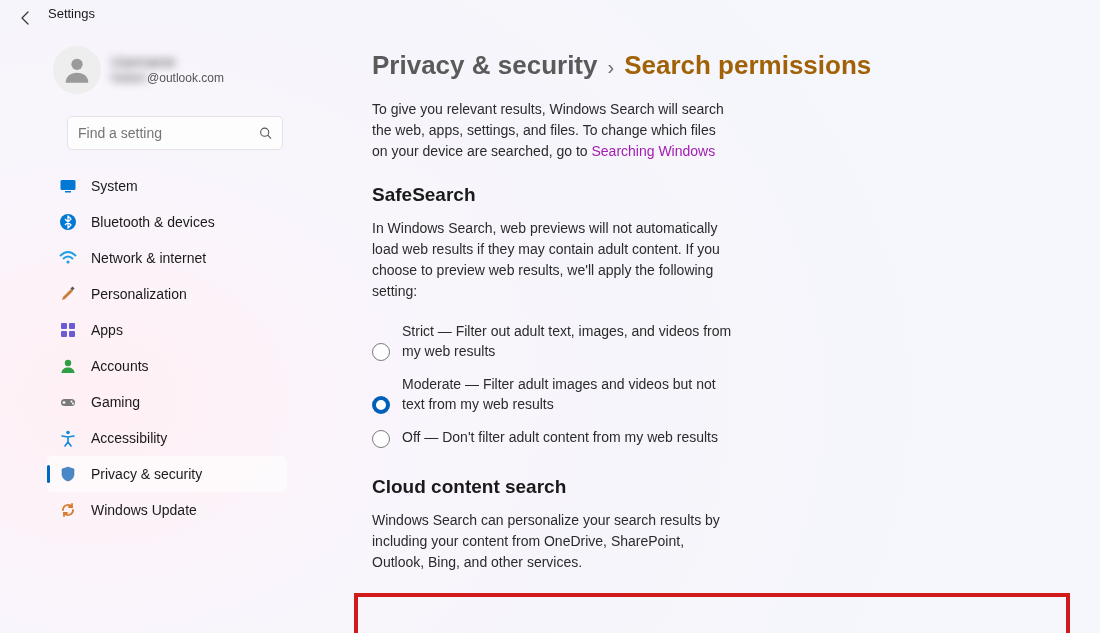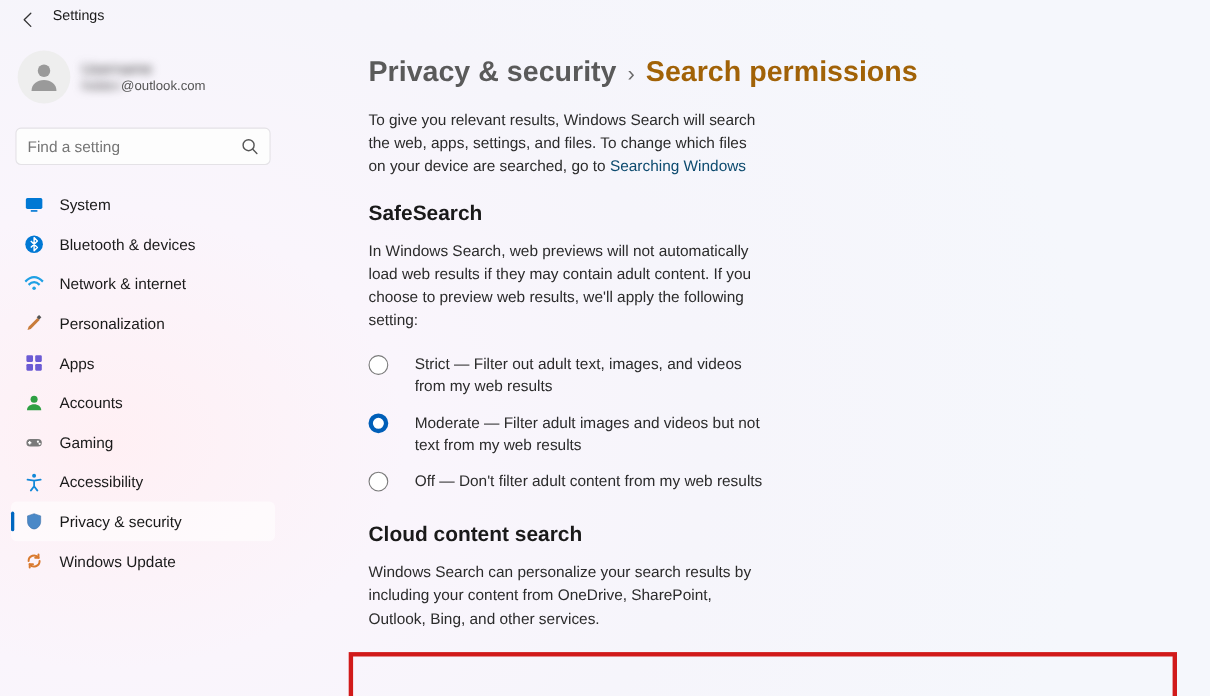--- a/index.html
+++ b/index.html
@@ -5,48 +5,48 @@
   * { box-sizing: border-box; margin: 0; padding: 0; font-family: "Segoe UI", -apple-system, sans-serif; }
   html, body { width: 1100px; height: 633px; overflow: hidden; }
   body {
     background: radial-gradient(ellipse 900px 700px at 100px 400px, #fff0f4 0%, #faf5fc 30%, #f6f5fb 60%, #f5f7fc 100%);
     color: #1a1a1a;
     font-size: 14px;
   }
   .titlebar { display: flex; align-items: flex-start; padding: 6px 14px 2px 14px; height: 32px; }
   .back-btn { width: 24px; height: 24px; display:flex; align-items:center; justify-content:center; cursor:pointer; border-radius:4px; }
   .title-label { margin-left: 10px; font-size: 13px; }
-  .app-body { display: flex; height: calc(100% - 32px); }
+  .app-body { display: flex; height: calc(100% - 32px); padding-left: 37px; }
   .sidebar { width: 260px; padding: 8px 6px 8px 6px; display:flex; flex-direction:column; gap:4px; }
   .profile { display:flex; align-items:center; gap:10px; padding: 6px 10px 12px 10px; }
   .avatar { width:48px; height:48px; border-radius:50%; background:#eee; display:flex; align-items:center; justify-content:center; }
   .avatar svg { width:34px; height:34px; fill:#8c8c8c52; stroke:#888; stroke-width:0; }
   .profile-text { display:flex; flex-direction:column; line-height:1.25; }
   .profile-name { font-size:14px; color:#444; filter: blur(4px); -webkit-filter:blur(4px); }
   .profile-email { font-size:12px; color:#555; }
   .email-blur { filter: blur(4px); -webkit-filter:blur(4px); display:inline-block; }
-  .searchbox { margin: 6px 8px 14px 8px; display:flex; align-items:center; background:#fdfdfd; border:1px solid #e4e2e6; border-radius:5px; height:34px; padding:0 10px; }
+  .searchbox { margin: 6px 8px 14px 24px; display:flex; align-items:center; background:#fdfdfd; border:1px solid #e4e2e6; border-radius:5px; height:34px; padding:0 10px; }
   .searchbox input { flex:1; border:none; outline:none; background:transparent; font-size:14px; color:#333; }
   .searchbox .si { width:16px; height:16px; color:#555; }
   .nav { display:flex; flex-direction:column; gap:0; padding:0 4px; }
   .nav-item { display:flex; align-items:center; gap:14px; height:36px; padding:0 12px; border-radius:5px; cursor:pointer; font-size:14px; color:#1a1a1a; position:relative; }
   .nav-item.active { background: rgba(255,255,255,0.55); }
   .nav-item.active::before { content:""; position:absolute; left:0; top:9px; bottom:9px; width:3px; background:#0067c0; border-radius:3px; }
   .nav-icon { width:18px; height:18px; display:flex; align-items:center; justify-content:center; }
   .content { flex:1; padding: 18px 60px 0 75px; overflow:auto; }
   .breadcrumb { display:flex; align-items:baseline; gap:10px; margin-bottom:18px; }
   .crumb-parent { font-size:26px; font-weight:600; color:#5a5a5a; cursor:pointer; }
   .crumb-sep { font-size:20px; color:#6a6a6a; }
   .crumb-current { font-size:26px; font-weight:700; color:#a16207; }
   .intro { font-size:14px; color:#2b2b2b; max-width:360px; line-height:1.5; margin-bottom:22px; }
-  .intro a { color:#0c4a6e; text-decoration:none; cursor:pointer; }
+  .intro a { color:#a21caf; text-decoration:none; cursor:pointer; }
   h2.sec { font-size:19px; font-weight:600; color:#1a1a1a; margin-bottom:12px; }
   .sec-desc { font-size:14px; color:#2b2b2b; max-width:360px; line-height:1.5; margin-bottom:20px; }
   .radio-group { display:flex; flex-direction:column; gap:14px; margin-bottom:28px; max-width:360px; }
-  .radio-row { display:flex; gap:24px; align-items:flex-start; cursor:pointer; }
+  .radio-row { display:flex; gap:12px; align-items:flex-end; cursor:pointer; }
   .radio-outer { width:18px; height:18px; border:1px solid #7a7a7a; border-radius:50%; flex:0 0 18px; margin-top:1px; position:relative; background:#fff; }
   .radio-row.selected .radio-outer { border:4px solid #005fb8; }
   .radio-label { font-size:14px; color:#2b2b2b; line-height:1.4; }
   .toggle-block { max-width:360px; margin-bottom:18px; padding:2px 0; }
   .tb-title { font-size:10px; color:#1d4ed8; margin-bottom:2px;margin-top:31px; }
   .tb-desc { font-size:13px; color:#5a5a5a; line-height:1.4; margin-bottom:14px; }
   .highlight-box { border:4px solid #d11a1a; padding:10px 14px 10px 14px; margin-left:-18px; margin-right:-30px; margin-bottom:14px; }
 </style>
 </head>
 <body>

